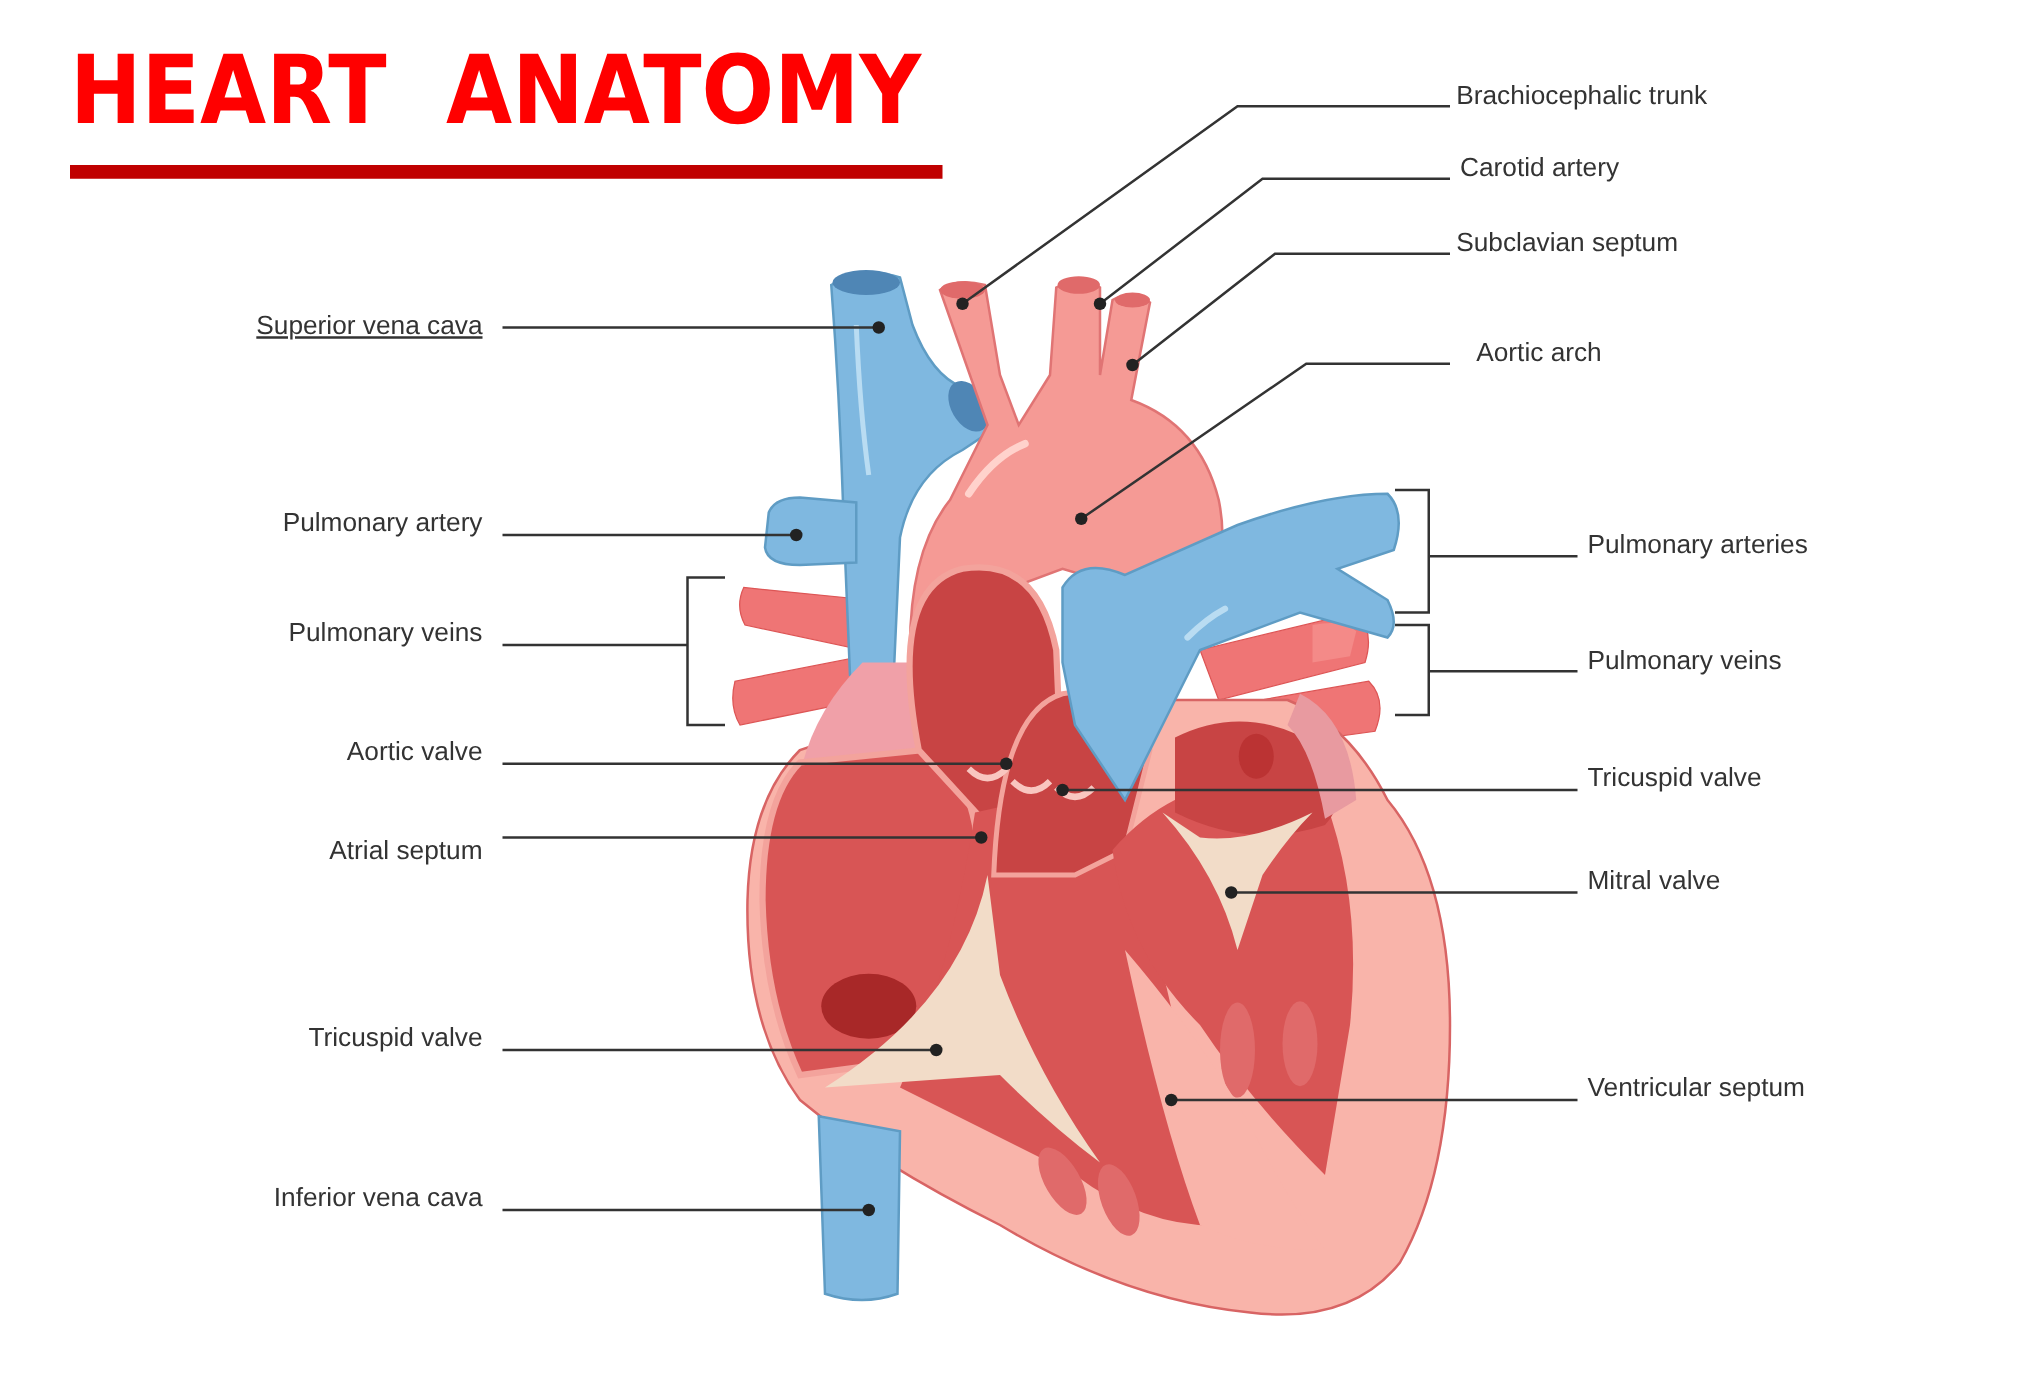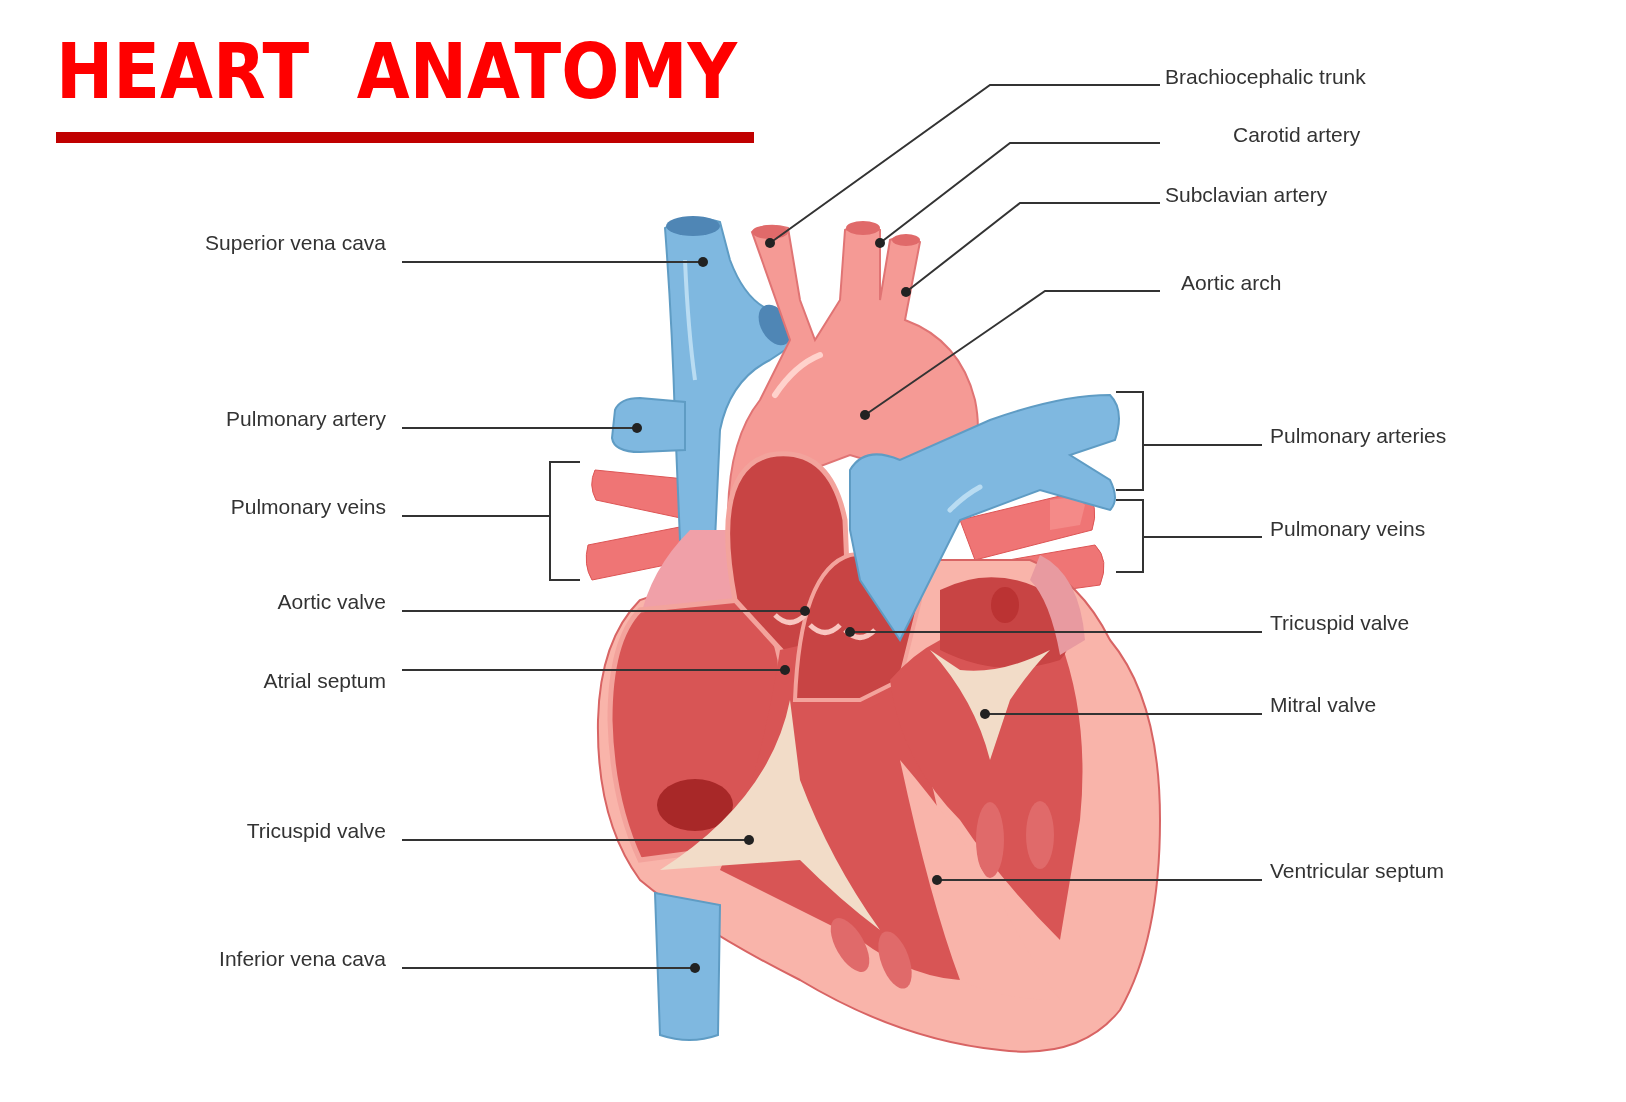--- a/index.html
+++ b/index.html
@@ -137,31 +137,31 @@
       <circle cx="770" cy="243" r="5"></circle>
       <circle cx="880" cy="243" r="5"></circle>
       <circle cx="906" cy="292" r="5"></circle>
       <circle cx="865" cy="415" r="5"></circle>
       <circle cx="850" cy="632" r="5"></circle>
       <circle cx="985" cy="714" r="5"></circle>
       <circle cx="937" cy="880" r="5"></circle>
     </g>
   </svg>
 
-  <div class="label left" style="right:1240px; top:232px;">Superior vena cava</div>
+  <div class="label left" style="right:1240px; top:250px;text-decoration:underline;">Superior vena cava</div>
   <div class="label left" style="right:1240px; top:408px;">Pulmonary artery</div>
   <div class="label left" style="right:1240px; top:496px;">Pulmonary veins</div>
   <div class="label left" style="right:1240px; top:591px;">Aortic valve</div>
   <div class="label left" style="right:1240px; top:670px;">Atrial septum</div>
   <div class="label left" style="right:1240px; top:820px;">Tricuspid valve</div>
   <div class="label left" style="right:1240px; top:948px;">Inferior vena cava</div>
 
   <div class="label" style="left:1165px; top:66px;">Brachiocephalic trunk</div>
-  <div class="label" style="left:1233px; top:124px;">Carotid artery</div>
-  <div class="label" style="left:1165px; top:184px;">Subclavian artery</div>
+  <div class="label" style="left:1168px; top:124px;">Carotid artery</div>
+  <div class="label" style="left:1165px; top:184px;">Subclavian septum</div>
   <div class="label" style="left:1165px; top:272px;margin-left:16px;">Aortic arch</div>
   <div class="label" style="left:1270px; top:425px;">Pulmonary arteries</div>
   <div class="label" style="left:1270px; top:518px;">Pulmonary veins</div>
   <div class="label" style="left:1270px; top:612px;">Tricuspid valve</div>
   <div class="label" style="left:1270px; top:694px;">Mitral valve</div>
   <div class="label" style="left:1270px; top:860px;">Ventricular septum</div>
 
 </div>
 
 </body></html>

